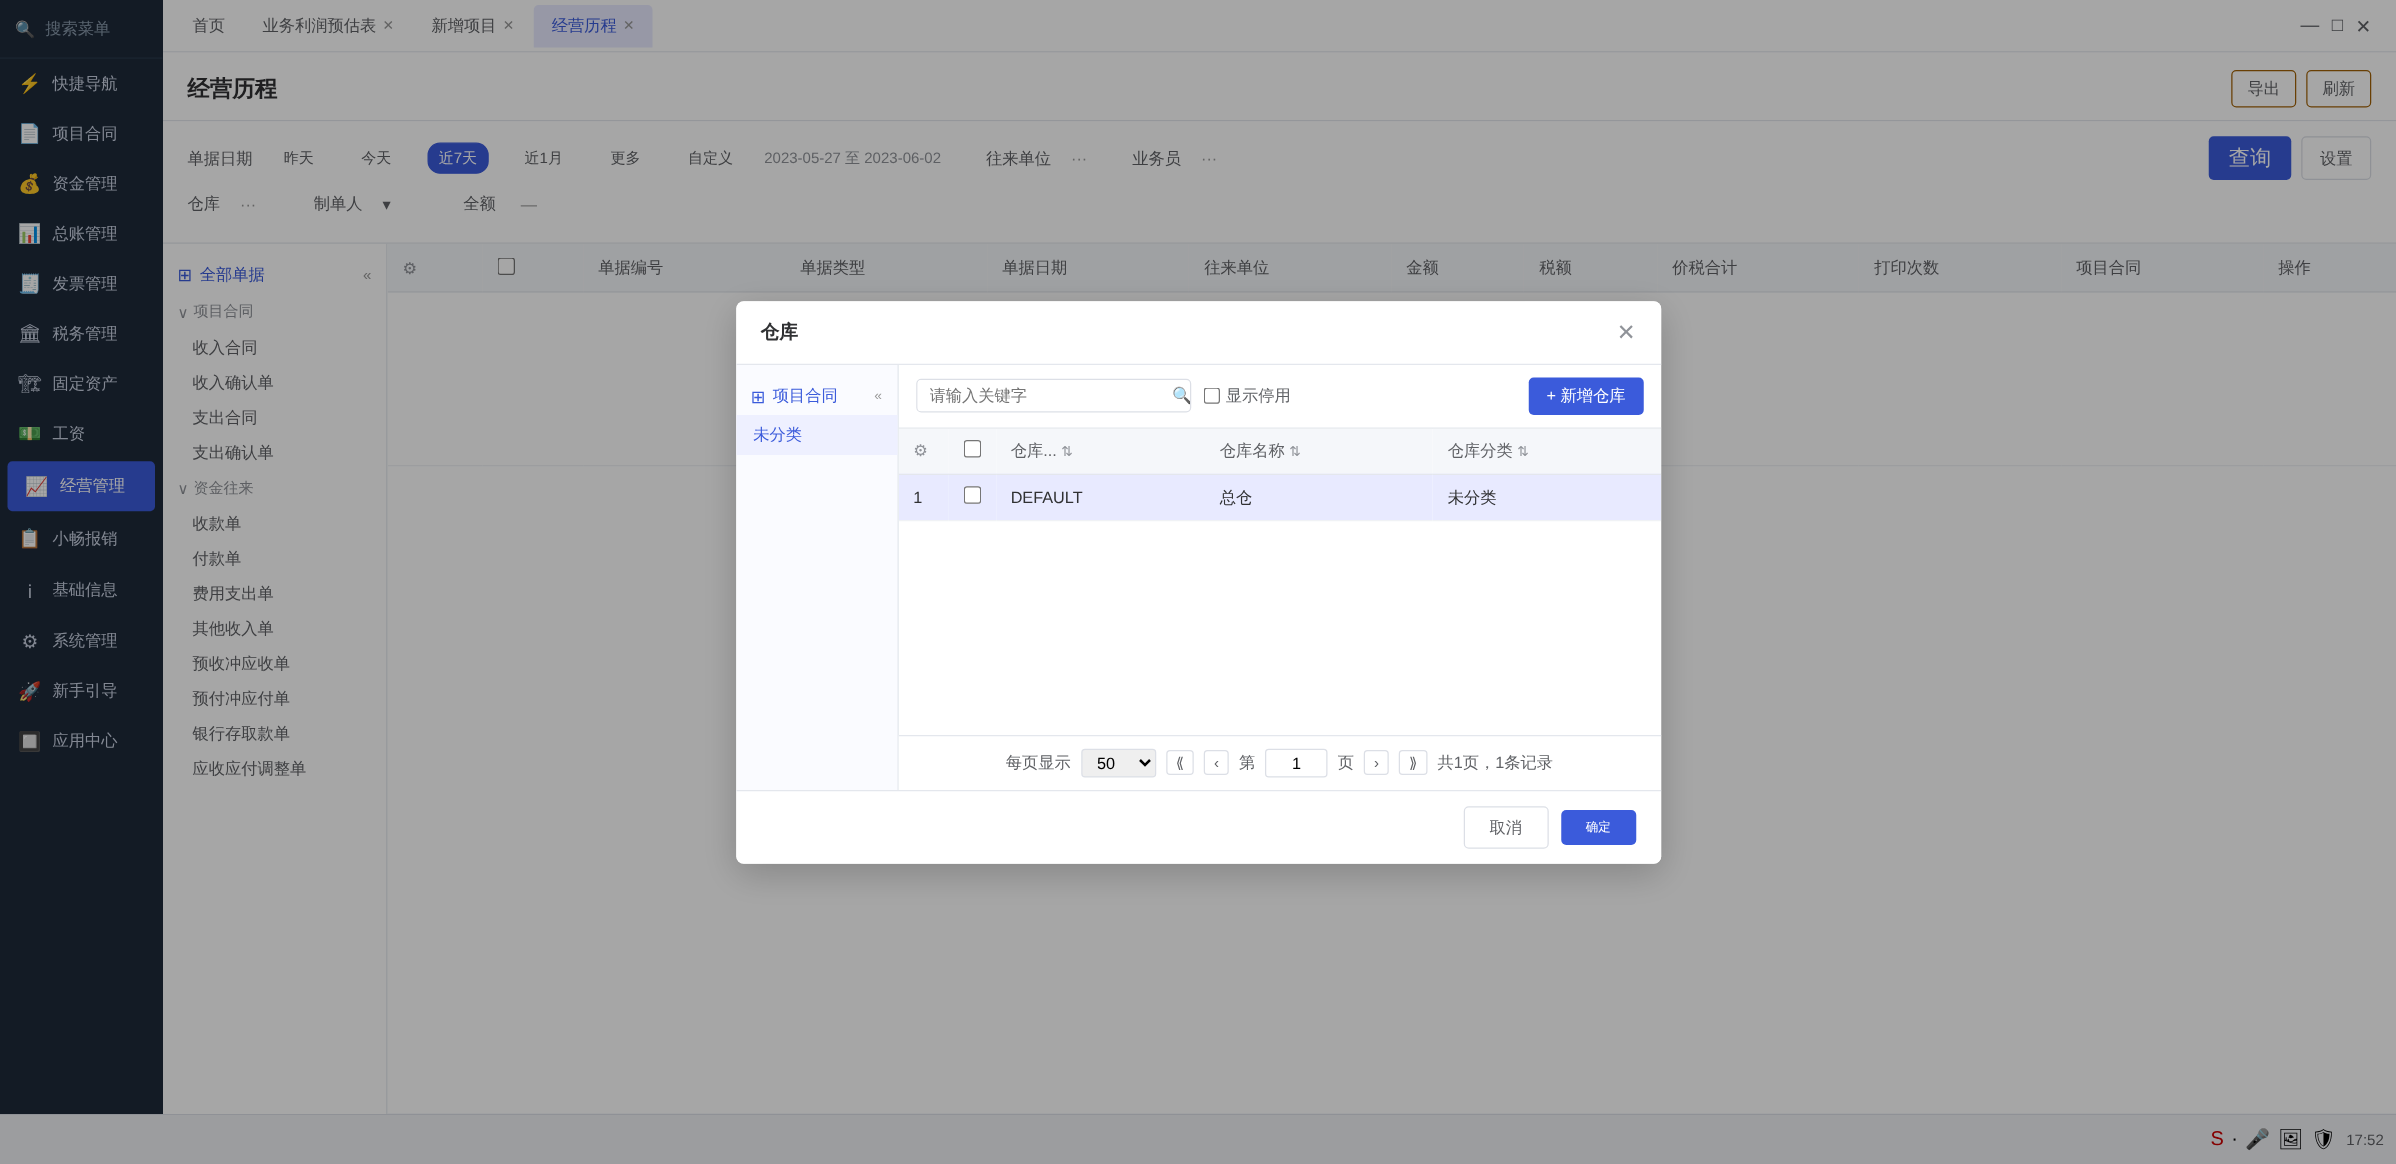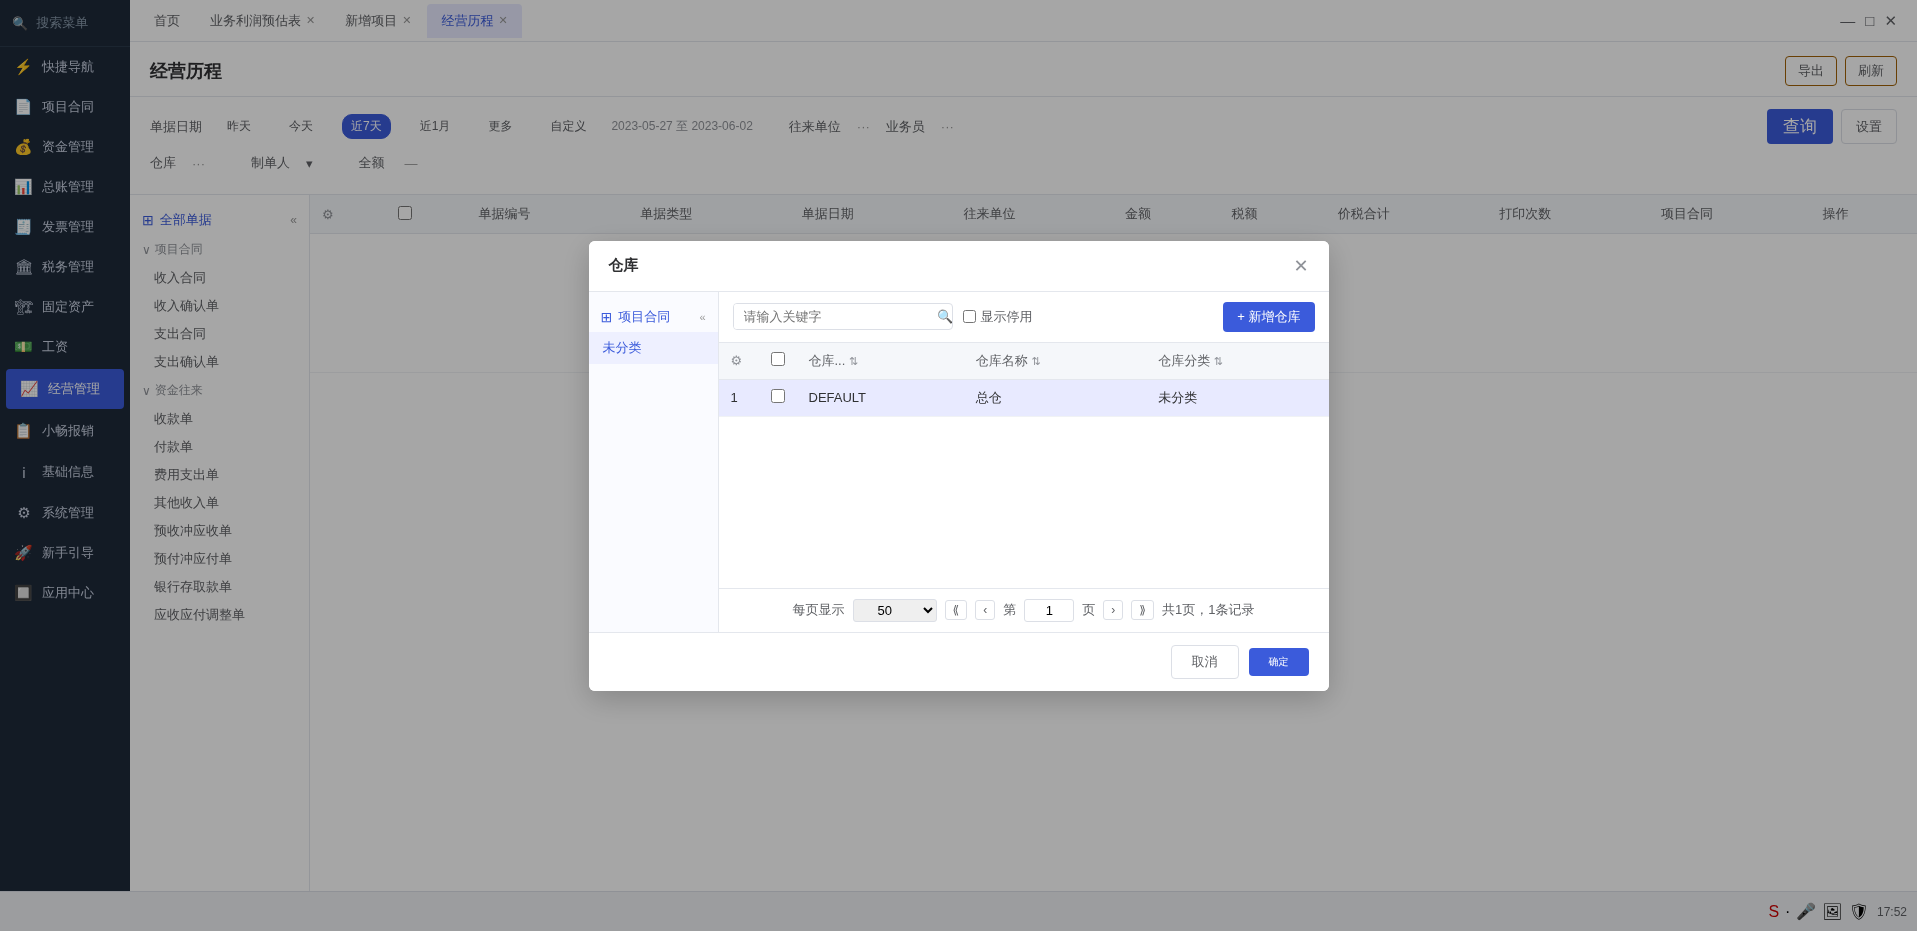--- a/index.html
+++ b/index.html
@@ -138,21 +138,21 @@
     .col-sort { color: #909399; font-size: 11px; cursor: pointer; }
     .dialog-pagination {
       display: flex; align-items: center; justify-content: center; gap: 8px; padding: 10px 14px; border-top: 1px solid #e4e7ed; font-size: 13px; color: #606266; background: #fff;
     }
     .dialog-footer {
       display: flex; align-items: center; justify-content: flex-end; gap: 10px; padding: 12px 20px; border-top: 1px solid #e4e7ed; background: #fff;
     }
     .btn-cancel { border: 1px solid #dcdfe6; background: #fff; color: #606266; border-radius: 4px; padding: 7px 20px; cursor: pointer; font-size: 13px; }
     .btn-confirm { background: #3b5bdb; color: #fff; border: none; border-radius: 4px; padding: 7px 20px; cursor: pointer; font-size: 10px; }
     .page-nav-btn { border: 1px solid #dcdfe6; background: #fff; border-radius: 3px; padding: 2px 7px; cursor: pointer; color: #606266; font-size: 12px; }
-    .per-page-select { border: 1px solid #dcdfe6; border-radius: 3px; padding: 2px 20px; font-size: 13px; }
+    .per-page-select { border: 1px solid #dcdfe6; border-radius: 3px; padding: 2px 8px; font-size: 13px; }
 
     .checkbox { width: 14px; height: 14px; cursor: pointer; }
     .gear-icon { color: #909399; cursor: pointer; }
 
     
     .taskbar {
       position: fixed; bottom: 0; left: 0; width: 100%; height: 40px; background: #f0f2f5; border-top: 1px solid #dcdfe6; display: flex; align-items: center; justify-content: flex-end; padding: 0 10px; gap: 8px; z-index: 50;
     }
     .taskbar-time { font-size: 12px; color: #606266; }
     .taskbar-icons { display: flex; gap: 6px; align-items: center; }
@@ -271,36 +271,36 @@
         <span class="date-btn active">近7天</span>
         <span class="date-btn">近1月</span>
         <span class="date-btn">更多</span>
         <span class="date-btn">自定义</span>
       </div>
       <span class="date-range">2023-05-27 至 2023-06-02</span>
 
       <span style="margin-left:20px;" class="filter-label">往来单位</span>
       <span class="filter-dots">···</span>
 
-      <span style="font-family:Liberation Mono, monospace;" class="filter-label">业务员</span>
+      <span style="margin-left:20px;font-family:Liberation Mono, monospace;" class="filter-label">业务员</span>
       <span class="filter-dots">···</span>
 
       <div style="margin-left:auto; display:flex; gap:8px;">
         <button class="btn-query">查询</button>
         <button class="btn-settings">设置</button>
       </div>
     </div>
     <div class="filter-row">
       <span class="filter-label">仓库</span>
       <span class="filter-dots">···</span>
 
       <span style="margin-left:30px;text-align:center;" class="filter-label">制单人</span>
       <span style="color:#606266; cursor:pointer;">▾</span>
 
-      <span style="margin-left:30px;" class="filter-label">全额</span>
+      <span style="margin-left:42px;" class="filter-label">全额</span>
       <span style="color:#999; margin-left:4px;">—</span>
     </div>
   </div>
 
   <div class="content-area">
 
     <div class="left-tree">
       <div class="tree-header">
         <span style="color:#3b5bdb; font-size:14px;">⊞</span>
         <span>全部单据</span>

